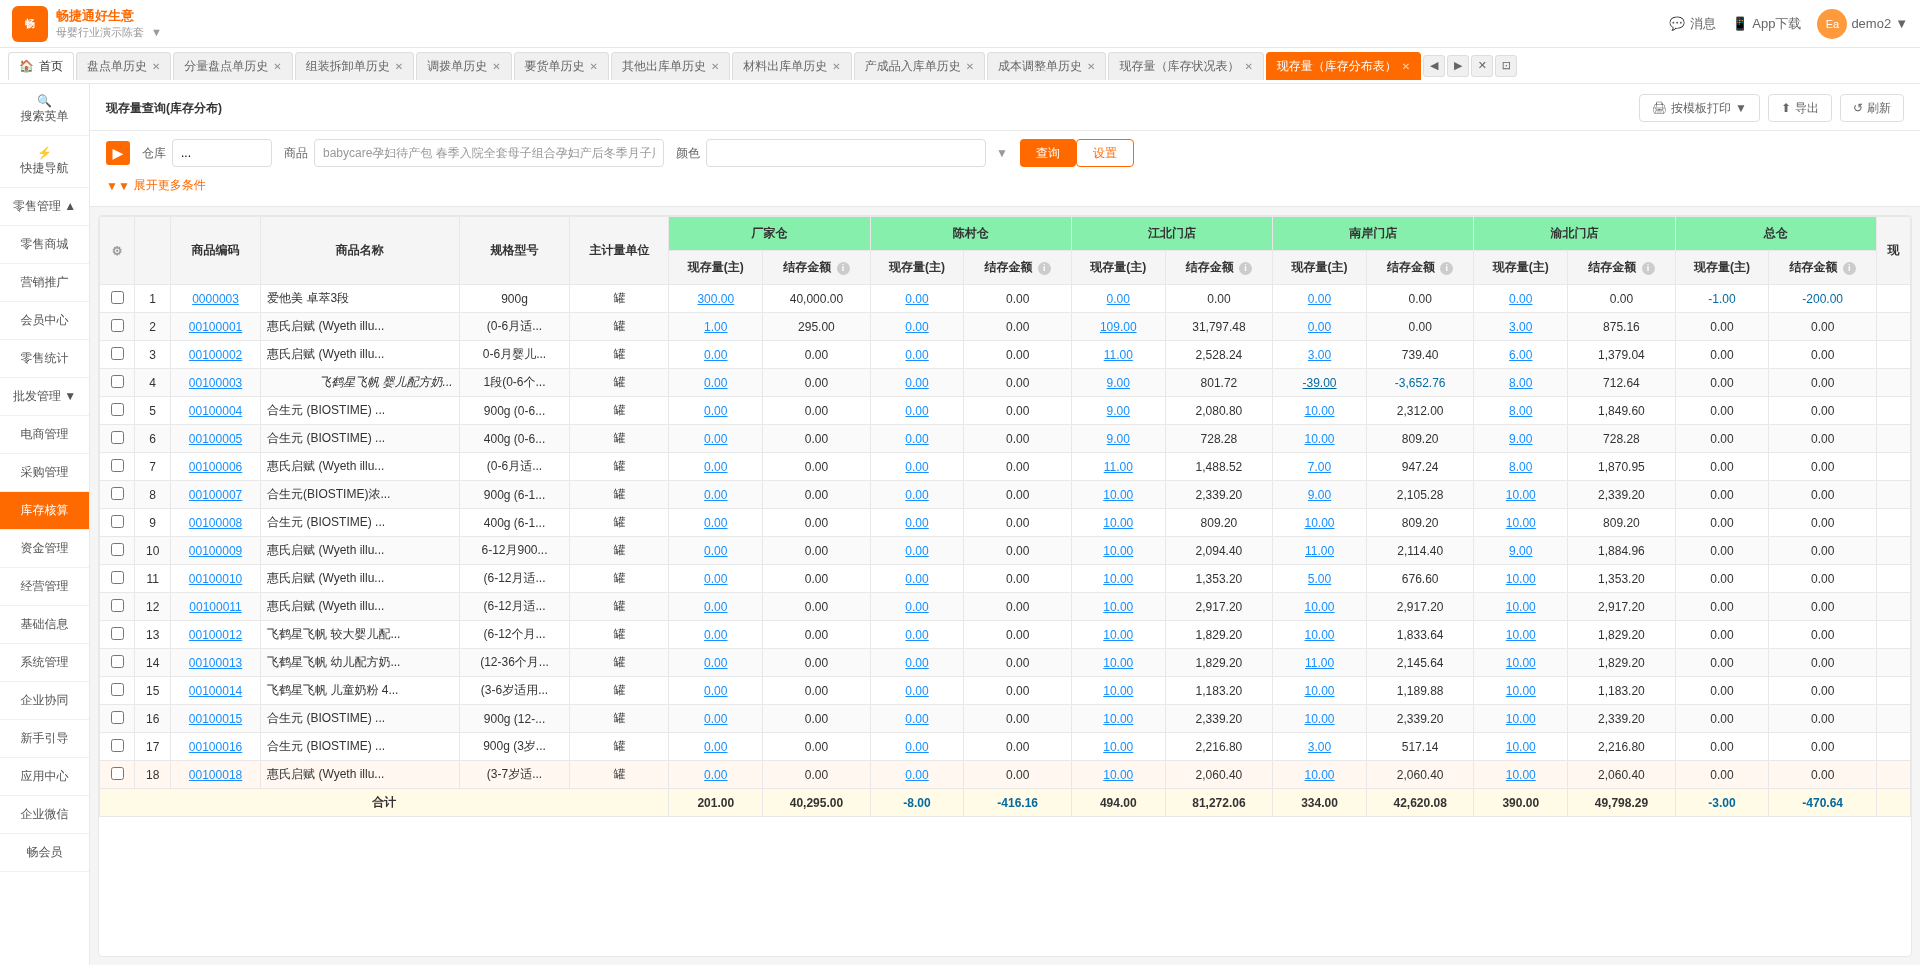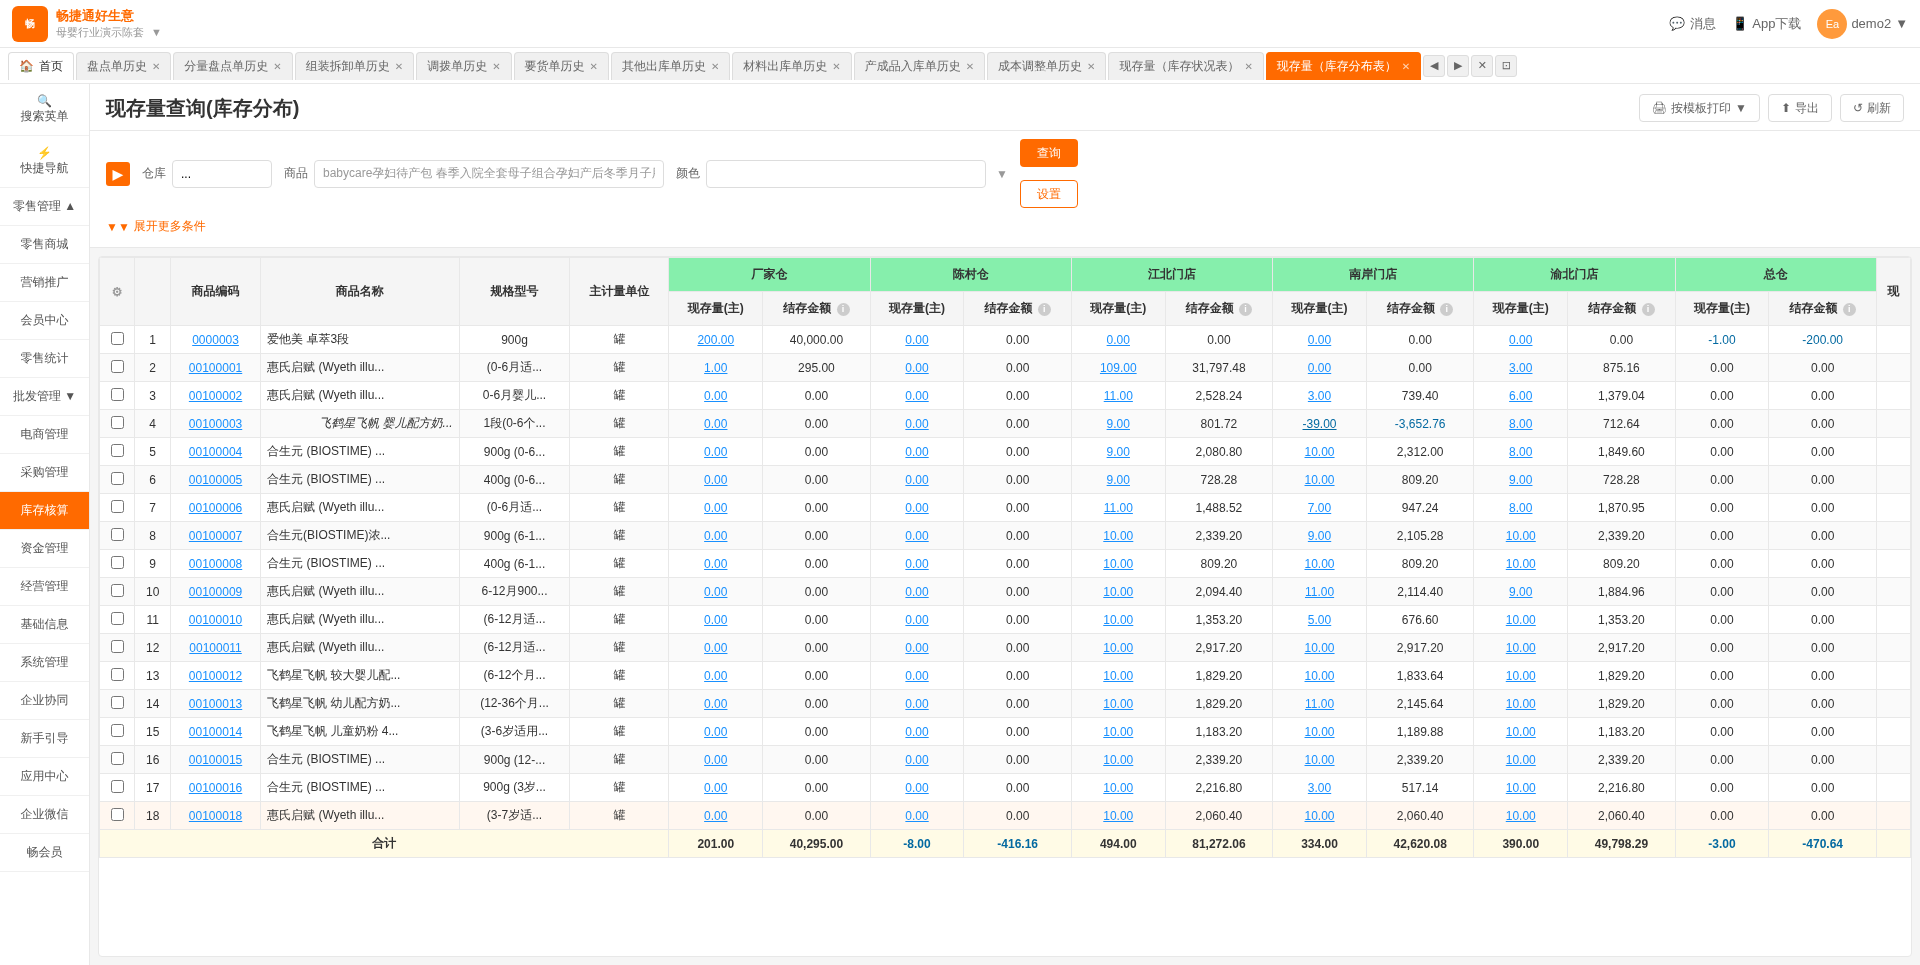--- a/index.html
+++ b/index.html
@@ -154,21 +154,21 @@
       padding: 10px 16px 0 16px;
       border-bottom: 1px solid #e8e8e8;
     }
     .page-title-row {
       display: flex;
       align-items: center;
       justify-content: space-between;
       margin-bottom: 8px;
     }
     .page-title {
-      font-size: 20px;
+      font-size: 12px;
       font-weight: bold;
       color: #333;
     }
     .header-actions {
       display: flex;
       gap: 8px;
     }
     .btn-print, .btn-export, .btn-refresh {
       height: 28px;
       padding: 0 12px;
@@ -263,22 +263,22 @@
       display: flex;
       align-items: center;
       gap: 4px;
       color: #ff6a00;
       cursor: pointer;
       font-size: 12px;
       padding: 4px 0;
     }
     .query-btn-area {
       display: flex;
-      flex-direction: column;
-      gap: 13px;
+      flex-direction: row;
+      gap: 0;
     }
 
     
     .table-container {
       flex: 1;
       overflow: auto;
       background: #fff;
       margin: 8px;
       border-radius: 4px;
       border: 1px solid #e8e8e8;
@@ -577,21 +577,21 @@
           </tr>
         </thead>
         <tbody id="table-body">
         <tr>
     <td><input type="checkbox" style=""></td>
     <td>1</td>
     <td><span class="num-link">0000003</span></td>
     <td style="text-align:left;">爱他美 卓萃3段</td>
     <td>900g</td>
     <td>罐</td>
-    <td><span class="num-link">200.00</span></td>
+    <td><span class="num-link">300.00</span></td>
     <td>40,000.00</td>
     <td><span class="num-link">0.00</span></td>
     <td>0.00</td>
     <td><span class="num-link">0.00</span></td>
     <td>0.00</td>
     <td class=""><span class=" num-link">0.00</span></td>
     <td class="">0.00</td>
     <td><span class="num-link">0.00</span></td>
     <td>0.00</td>
     <td class="neg-red">-1.00</td>

